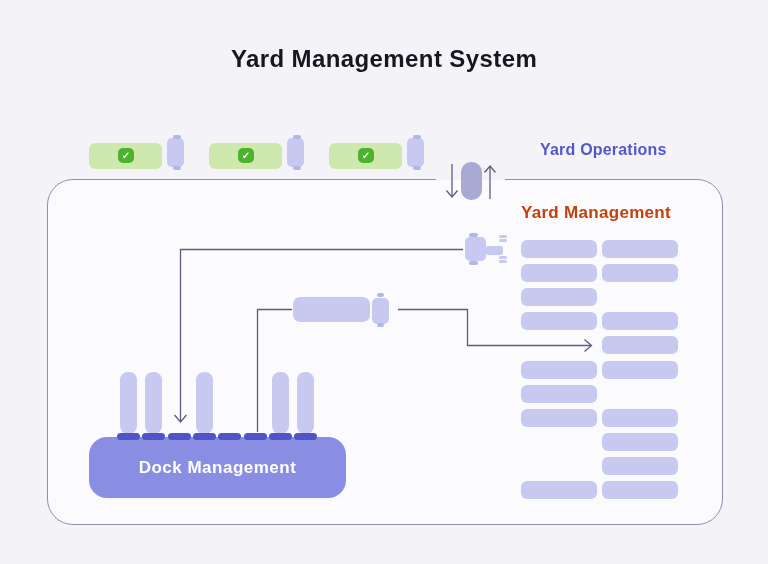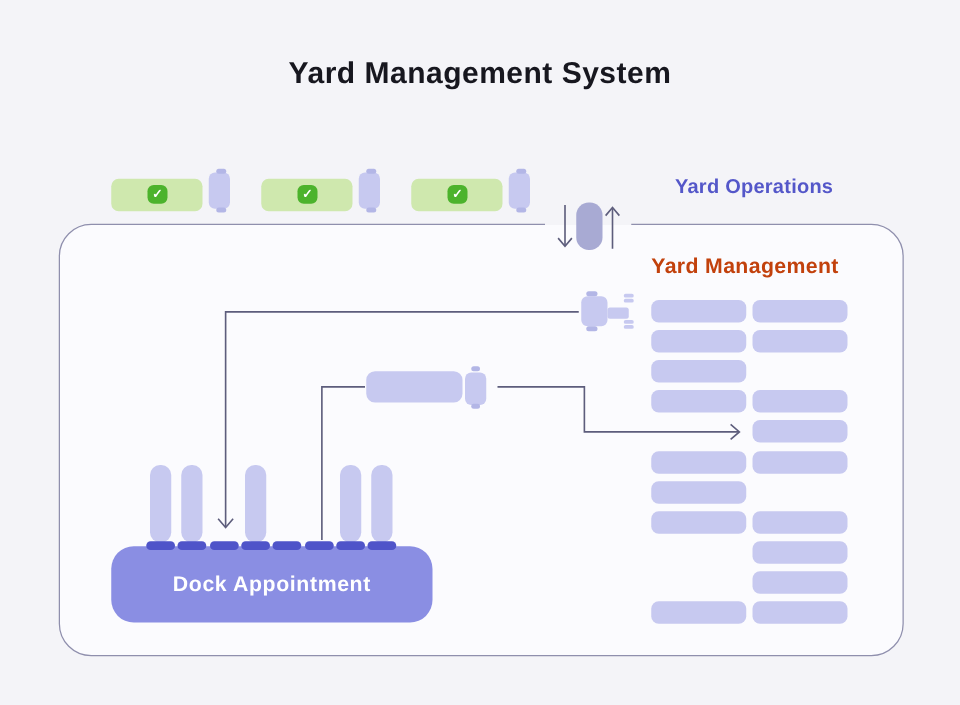--- a/index.html
+++ b/index.html
@@ -191,16 +191,16 @@
       <div class="dock-door" style="left: 142.3px;"></div>
       <div class="dock-door" style="left: 167.6px;"></div>
       <div class="dock-door" style="left: 192.9px;"></div>
       <div class="dock-door" style="left: 218.2px;"></div>
       <div class="dock-door" style="left: 243.5px;"></div>
       <div class="dock-door" style="left: 268.8px;"></div>
       <div class="dock-door" style="left: 294.1px;"></div>
     </div>
 
   <div class="dock-box">
-    <span>Dock Appointment</span>
+    <span>Dock Management</span>
   </div>
 
 </div>
 
 </body></html>

